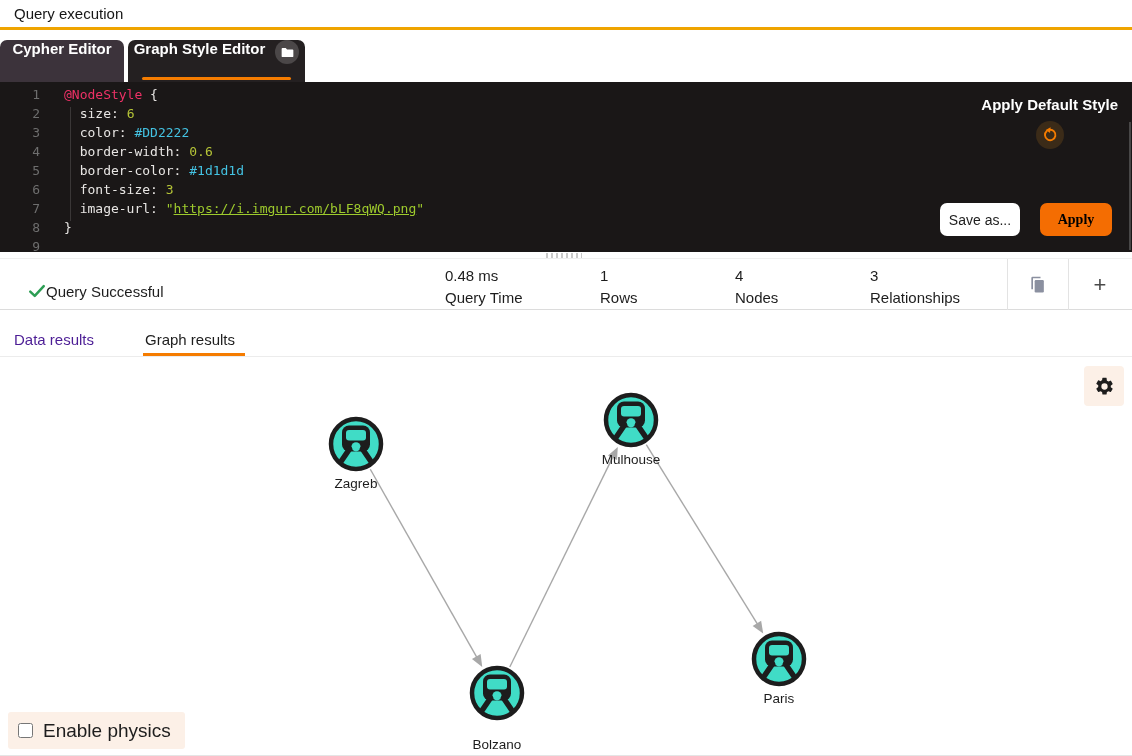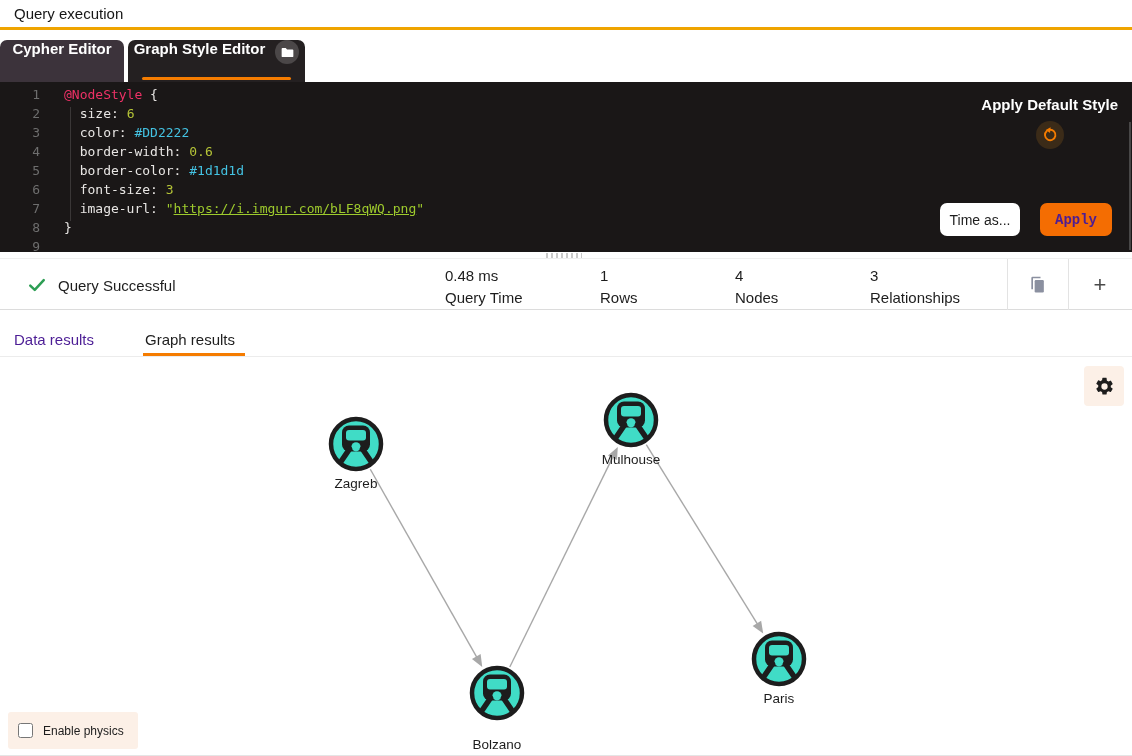--- a/index.html
+++ b/index.html
@@ -32,31 +32,31 @@
   .tk-number { color:#b5c437; }
   .tk-hex    { color:#44c3e3; }
   .tk-string { color:#9ecb2d; }
   .tk-strlink{ color:#9ecb2d; text-decoration:underline; }
   .indent-guide { position:absolute; left:70px; top:25px; width:1px; height:114px; background:#3a3737; }
   .apply-default { position:absolute; right:14px; top:14px; display:flex; align-items:center; gap:8px;flex-direction:column; }
   .apply-default .adlabel { color:#fff; font-size:15px; font-weight:bold; }
   .undo-btn { width:28px; height:28px; border-radius:50%; background:#3b2b18; display:flex; align-items:center; justify-content:center; cursor:pointer; }
   .editor-actions { position:absolute; right:20px; bottom:16px; display:flex; gap:20px; }
   .btn-saveas { width:80px; height:33px; border:none; border-radius:7px; background:#fff; color:#1d1d1d; font-size:14px; font-family:"Liberation Sans",sans-serif; cursor:pointer; }
-  .btn-apply  { width:72px; height:33px; border:none; border-radius:7px; background:#f46d02; color:#4c1d95; font-weight:bold; font-size:14px; font-family:Liberation Mono, monospace; cursor:pointer; }
+  .btn-apply  { width:72px; height:33px; border:none; border-radius:7px; background:#f46d02; color:#000000; font-weight:bold; font-size:14px; font-family:Liberation Serif, serif; cursor:pointer; }
   .editor-scrollbar { position:absolute; right:1px; top:40px; width:2px; height:128px; background:#6f6f6f; opacity:.55; }
 
   
   .drag-row { position:absolute; left:0; top:252px; width:1132px; height:6px; background:#fff; cursor:row-resize; }
   .dots { position:absolute; left:546px; top:1px; width:36px; height:5px;
           background:repeating-linear-gradient(90deg,#c9c9c9 0 2px,transparent 2px 5px); }
 
   
   .status-bar { position:absolute; left:0; top:258px; width:1132px; height:52px; background:#fff; border-top:1px solid #efefef; border-bottom:1px solid #dcdcdc; }
-  .status-left { position:absolute; left:28px; top:0; height:52px; display:flex; align-items:center; gap:12px; }
+  .status-left { position:absolute; left:28px; top:6px; height:52px; display:flex; align-items:center; }
   .status-left .smsg { font-size:15px; color:#1d1d1d; }
   .metric { position:absolute; top:6px; font-size:15px; line-height:22px; color:#1d1d1d; }
   .m0 { left:445px; } .m1 { left:600px; } .m2 { left:735px; } .m3 { left:870px; }
   .vdiv { position:absolute; top:0; width:1px; height:51px; background:#e3e3e3; }
   .vd1 { left:1007px; } .vd2 { left:1068px; }
   .icon-btn { position:absolute; top:0; height:51px; display:flex; align-items:center; justify-content:center; cursor:pointer; }
   .copy-btn { left:1008px; width:60px; }
   .plus-btn { left:1069px; width:62px; font-size:22px; color:#4a4a4a; font-weight:400; }
 
   
@@ -68,21 +68,21 @@
 
   
   .graph-area { position:absolute; left:0; top:357px; width:1132px; height:399px; background:#fff; border-bottom:1px solid #e5e5e5; }
   .graph-viewport { position:absolute; inset:0; }
   .edges-svg { position:absolute; left:0; top:0; }
   .gnode { position:absolute; width:56px; height:56px; cursor:pointer; }
   .glabel { position:absolute; width:120px; text-align:center; font-size:13.5px; color:#1d1d1d; }
   .gear-btn { position:absolute; left:1084px; top:9px; width:40px; height:40px; background:#fcf0e7; border-radius:4px; display:flex; align-items:center; justify-content:center; cursor:pointer; }
   .physics { position:absolute; left:8px; top:355px; height:37px; background:#fcf0e7; border-radius:3px; display:flex; align-items:center; gap:10px; padding:0 14px 0 10px; }
   .physics input { width:15px; height:15px; accent-color:#f57c00; cursor:pointer; }
-  .physics label { font-size:12px; color:#1d1d1d; }
+  .physics label { font-size:19px; color:#1d1d1d; }
 </style>
 </head>
 <body>
 
 <div class="page">
 
   <div class="topbar">
     <span>Query execution</span>
   </div>
   <div class="gold-rule"></div>
@@ -108,21 +108,21 @@
     <div class="apply-default">
       <span class="adlabel">Apply Default Style</span>
       <span class="undo-btn">
         <svg width="17" height="17" viewBox="0 0 24 24">
           <path d="M 8.2 5.6 A 7.4 7.4 0 1 0 12 3.9" fill="none" stroke="#f57c00" stroke-width="2.6" stroke-linecap="round"></path>
           <path d="M 13.6 0.4 L 6.6 4.4 L 12.8 8.4 Z" fill="#f57c00"></path>
         </svg>
       </span>
     </div>
     <div class="editor-actions">
-      <button class="btn-saveas">Time as...</button>
+      <button class="btn-saveas">Save as...</button>
       <button class="btn-apply">Apply</button>
     </div>
     <div class="editor-scrollbar"></div>
   </div>
 
   <div class="drag-row">
     <div class="dots"></div>
   </div>
 
   <div class="status-bar">

